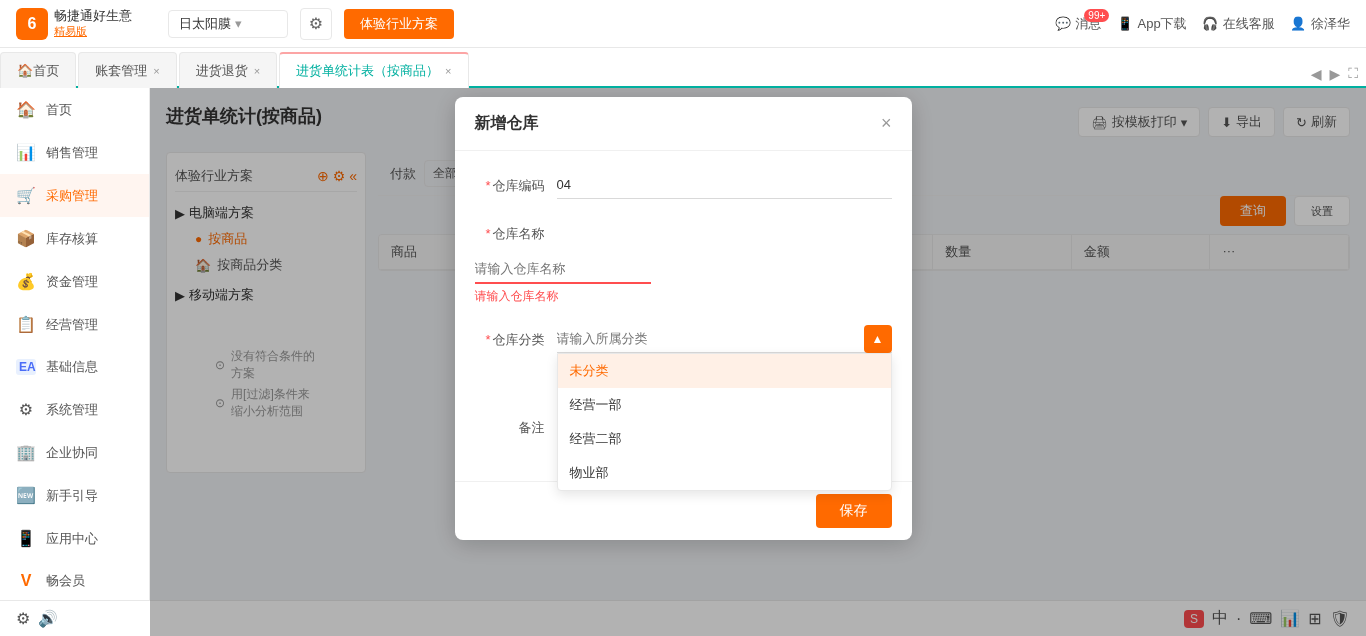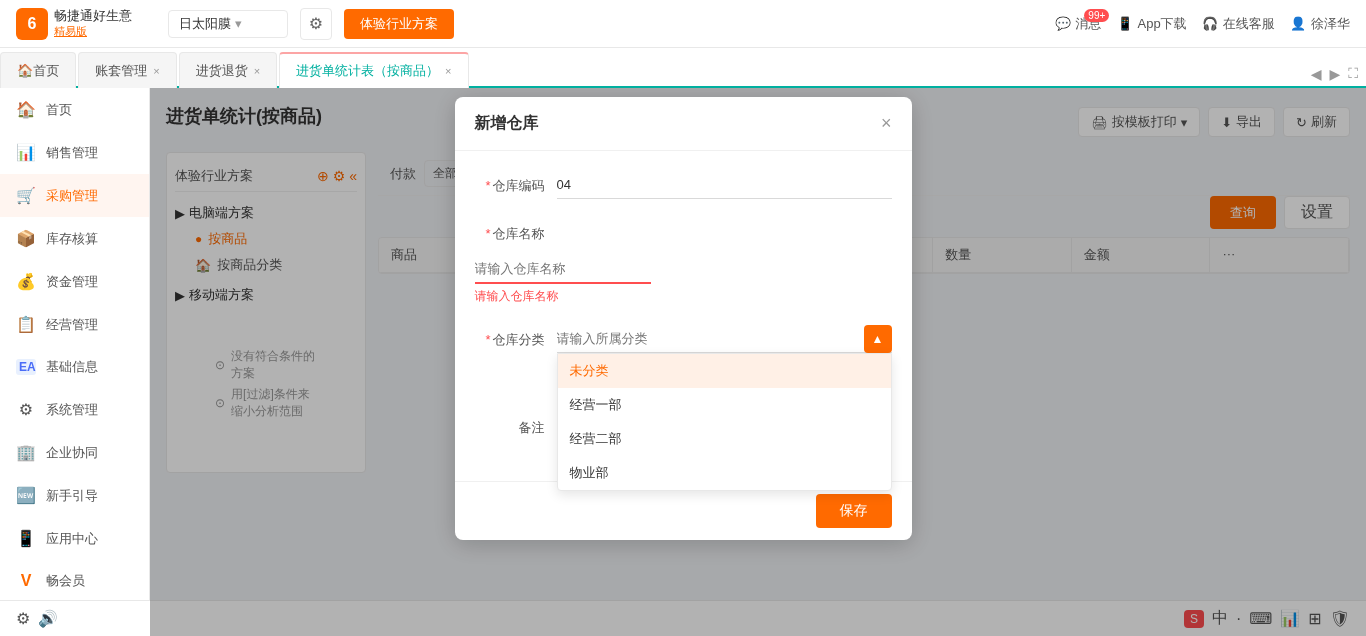--- a/index.html
+++ b/index.html
@@ -522,21 +522,21 @@
               <span>▾</span>
             </div>
             <span>商品</span>
             <div style="border:1px solid #e8e8e8;border-radius:4px;padding:4px 8px;cursor:pointer;display:flex;align-items:center;gap:4px;">
               <span>···</span>
             </div>
           </div>
 
           <div style="display:flex;justify-content:flex-end;gap:8px;margin-bottom:8px;">
             <button style="background:#ff6a00;color:#fff;border:none;padding:6px 20px;border-radius:4px;cursor:pointer;font-size:13px;">查询</button>
-            <button style="background:#fff;color:#555;border:1px solid #e8e8e8;padding:5px 16px;border-radius:4px;cursor:pointer;font-size:16px;">设置</button>
+            <button style="background:#fff;color:#555;border:1px solid #e8e8e8;padding:5px 16px;border-radius:4px;cursor:pointer;font-size:11px;">设置</button>
           </div>
 
           <div class="table-area">
             <div class="table-header">
               <div class="th">商品</div>
               <div class="th">规格</div>
               <div class="th">单位</div>
               <div class="th">数量</div>
               <div class="th">金额</div>
               <div class="th">···</div>

